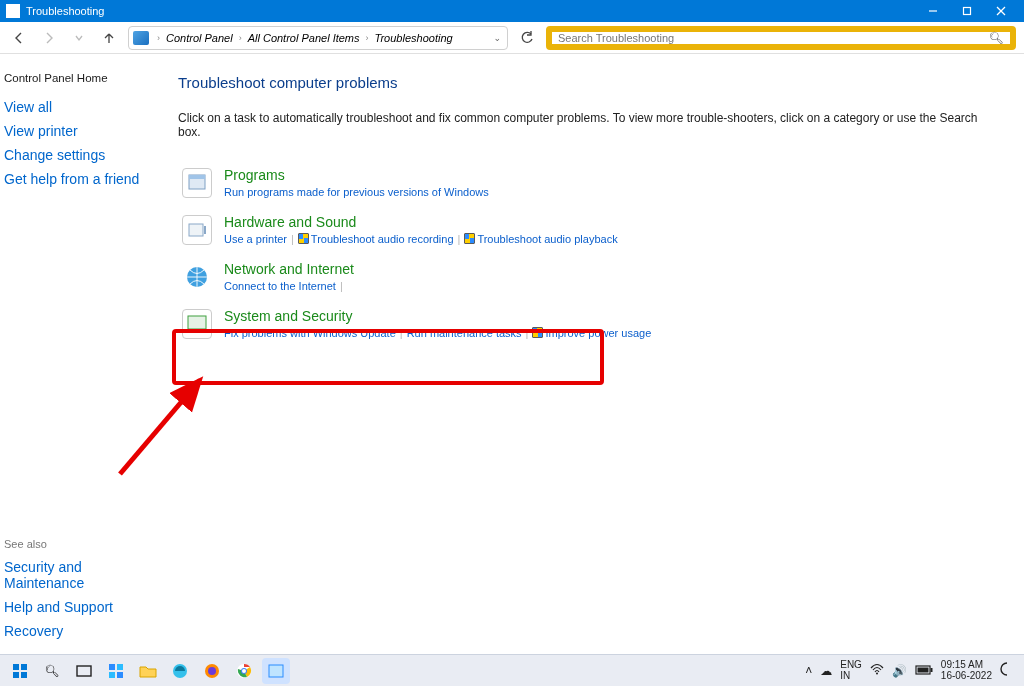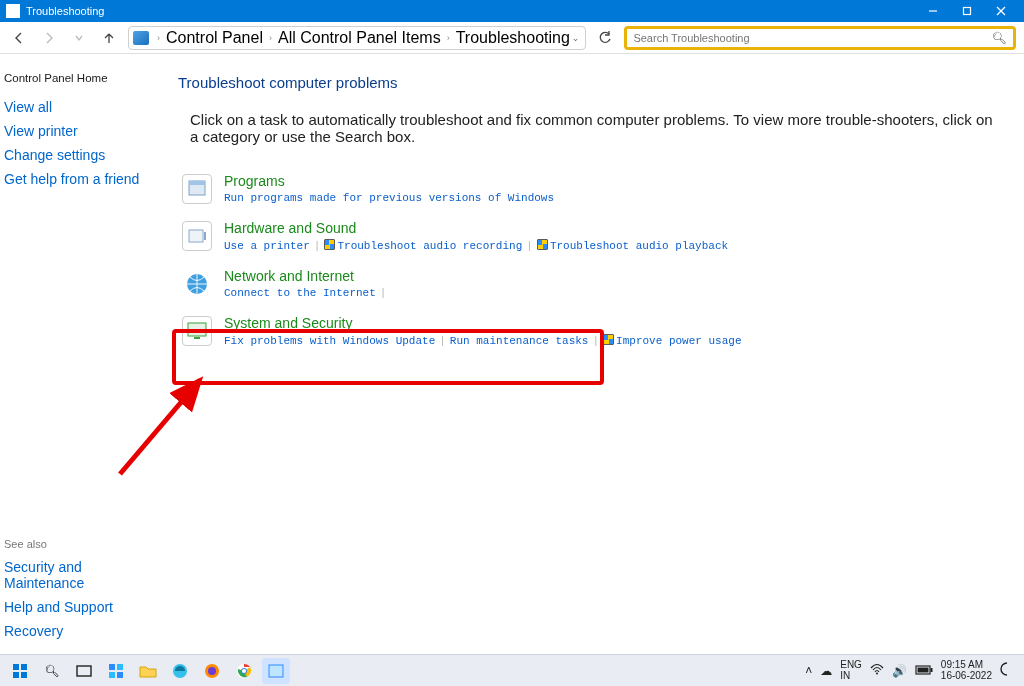--- a/index.html
+++ b/index.html
@@ -38,26 +38,26 @@
   .addressbox {
     flex: 0 0 auto; display: flex; align-items: center;
     border: 1px solid #d0d0d0; border-radius: 4px;
     height: 24px; padding: 0 6px 0 4px; gap: 2px;
     min-width: 380px; background: #fff;
   }
   .addressbox .cp-icon {
     width: 16px; height: 14px; background: linear-gradient(135deg,#4fa3e3,#1a6fc0);
     border-radius: 2px; margin-right: 2px;
   }
-  .addressbox .crumb { color: #000; font-size: 16px; }
+  .addressbox .crumb { color: #000; font-size: 11px; font-style: italic; }
   .addressbox .sep { color: #888; font-size: 9px; padding: 0 4px; }
   .addressbox .down { margin-left: auto; color: #666; font-size: 9px; }
   .refresh-btn { width: 22px; color: #555; }
   .searchbox {
-    flex: 1; border: 3px solid #eab308; border-radius: 4px;
+    flex: 1; border: 6px solid #eab308; border-radius: 4px;
     height: 24px; display: flex; align-items: center;
     padding: 0 6px; color: #777; font-size: 11px; background:#fff;
   }
   .searchbox input {
     border: none; outline: none; flex: 1; font-size: 11px;
     color: #333; background: transparent;
   }
   .searchbox .mag { color: #555; font-size: 12px; }
   .help-badge {
     position: absolute; right: 2px; top: 56px;
@@ -86,39 +86,39 @@
     padding-bottom: 4px;
   }
   .main {
     flex: 1; padding: 20px 24px 12px 10px; position: relative;
   }
   h1.page-title {
     color: #0b3e8c; font-weight: 400; font-size: 15px;
     margin-bottom: 20px;
   }
   .page-sub {
-    font-size: 15px; color: #222; margin-bottom: 22px; margin-left: 12px;
+    font-size: 12px; color: #222; margin-bottom: 22px;
   }
   .category {
     display: flex; gap: 12px; padding: 6px 4px 10px 4px;
     align-items: center;
   }
   .cat-icon {
     width: 30px; height: 30px; flex-shrink: 0;
     display:flex; align-items:center; justify-content:center;
     border:1px solid #ccc; border-radius:4px;
   }
   .cat-body { flex: 1; }
   .cat-title {
     color: #1a8a1a; font-size: 14px; font-weight: 400;
     margin-bottom: 3px;
   }
   .cat-links {
     font-size: 11px; color: #0b5fcc;
-    display: flex; flex-wrap: wrap; align-items: center; gap: 4px; font-family: Liberation Mono, monospace;
+    display: flex; flex-wrap: wrap; align-items: center; gap: 4px;
   }
   .cat-links a { color: #0b5fcc; text-decoration: none; }
   .cat-links .divider { color: #b8b8b8; }
   .shield {
     display:inline-block; width:11px; height:11px;
     background: conic-gradient(#ffcf00 0 25%, #2b8cff 25% 50%, #ffcf00 50% 75%, #2b8cff 75% 100%);
     border-radius:1px; margin-right:2px; vertical-align:-1px;
     border:0.5px solid #5a5a5a;
   }
   

